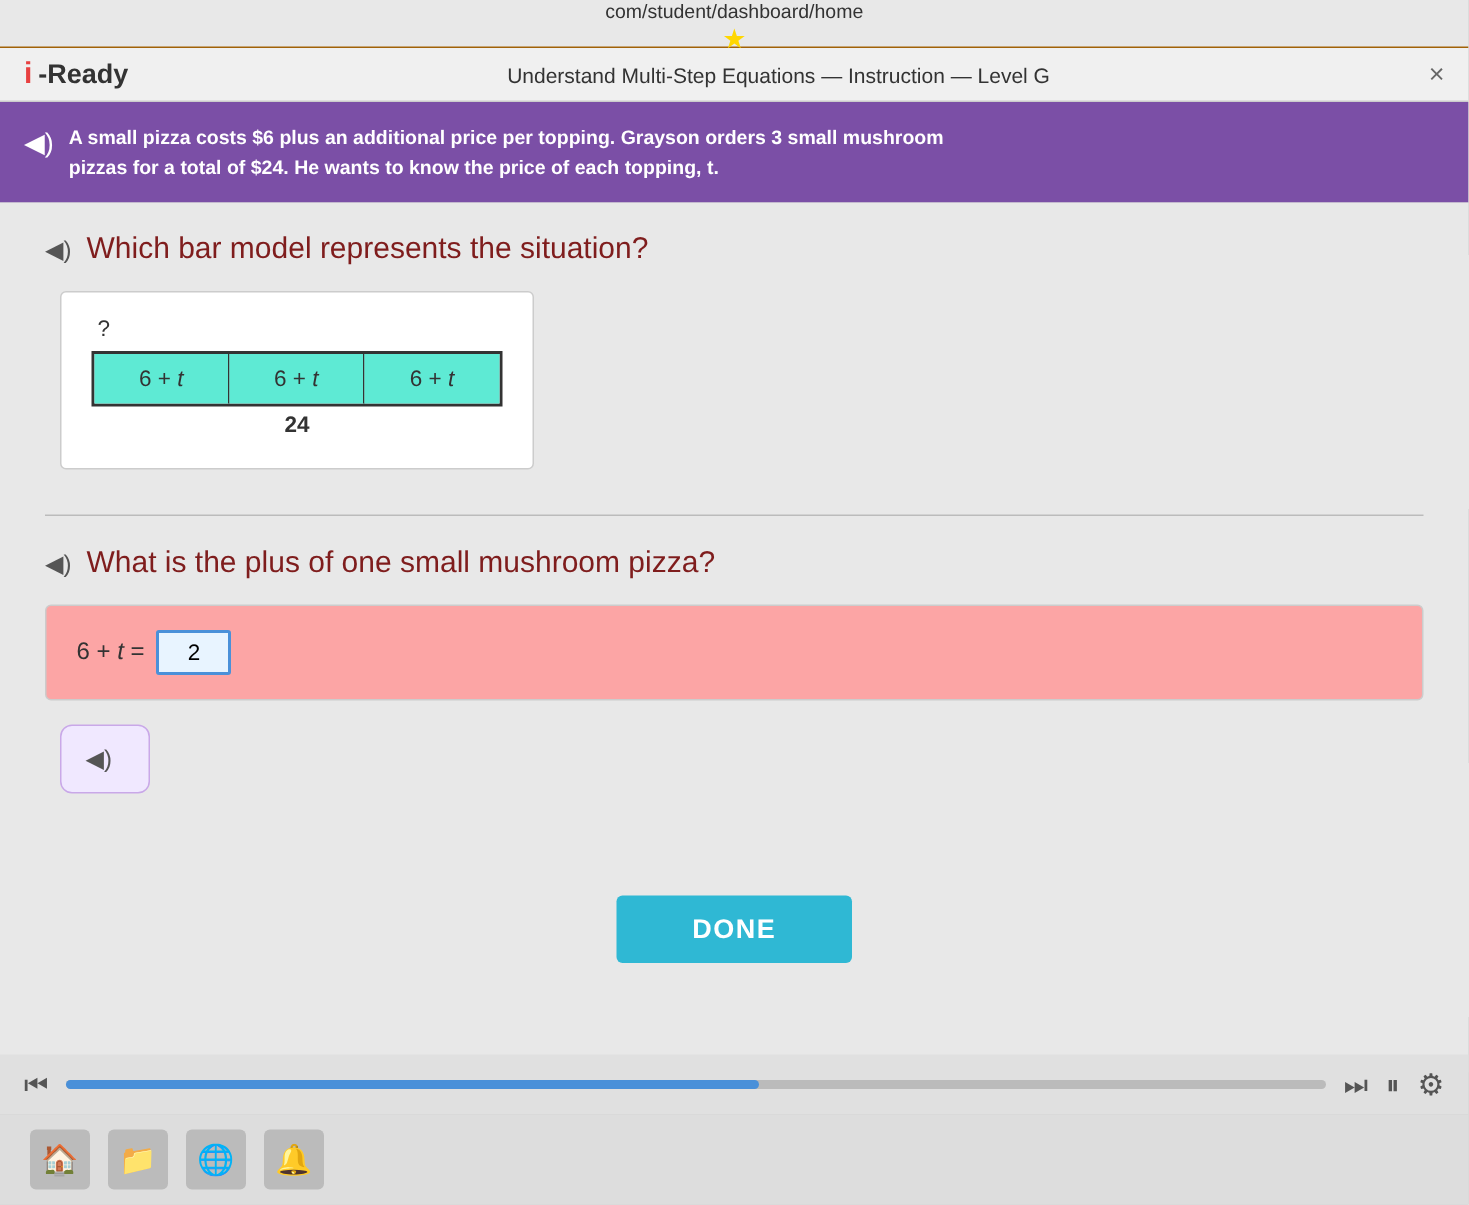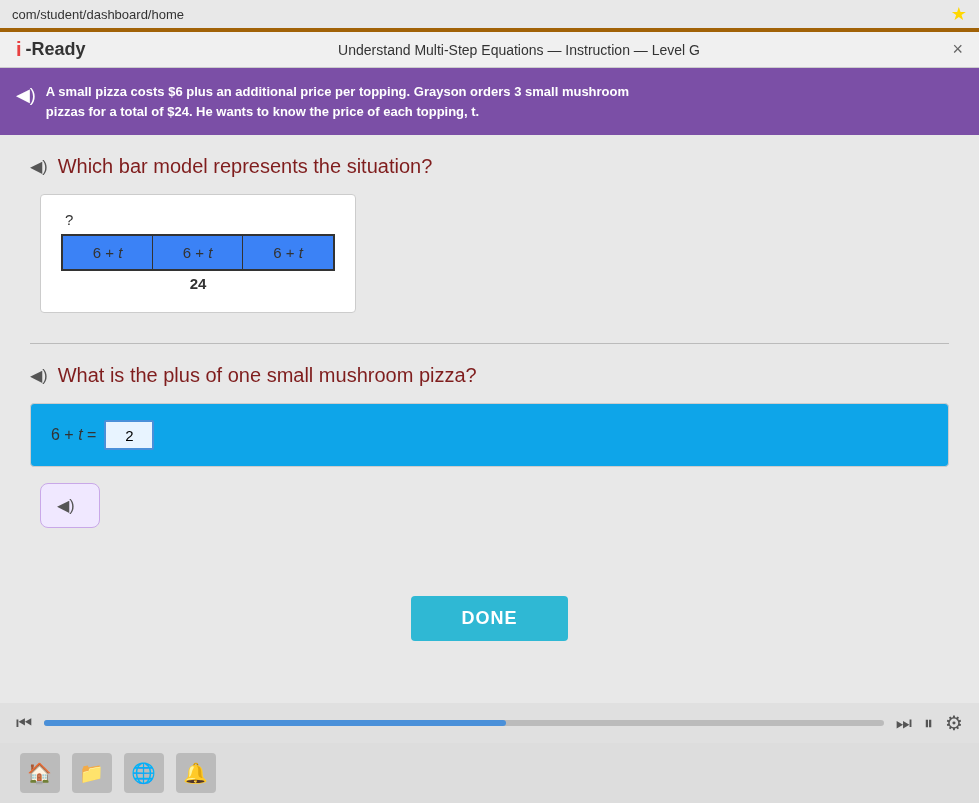--- a/index.html
+++ b/index.html
@@ -12,22 +12,23 @@
       position: relative;
     }
 
     
     .browser-bar {
       background: #e8e8e8;
       height: 32px;
       display: flex;
       align-items: center;
       padding: 0 12px;
-      border-bottom: 4px solid #a16207;
+      border-bottom: 1px solid #a16207;
       justify-content: space-between;
+      flex-direction: column;
     }
     .browser-url {
       font-size: 13px;
       color: #333;
     }
     .browser-star {
       color: #FFD700;
       font-size: 18px;
     }
 
@@ -130,21 +131,21 @@
     .bar-model-boxes {
       display: flex;
       gap: 0;
       border: 2px solid #333;
     }
     .bar-box {
       border-right: 1px solid #333;
       padding: 8px 20px;
       font-size: 15px;
       color: #333;
-      background: #3b82f6;
+      background: #5eead4;
       min-width: 90px;
       text-align: center;
     }
     .bar-box:last-child {
       border-right: none;
     }
     .bar-model-bottom {
       display: flex;
       justify-content: center;
       margin-top: 4px;
@@ -157,21 +158,21 @@
 
     
     .divider {
       border: none;
       border-top: 1px solid #bbb;
       margin: 10px 0 20px 0;
     }
 
     
     .answer-box-container {
-      background: #0ea5e9;
+      background: #fca5a5;
       border: 1px solid #ccc;
       border-radius: 4px;
       padding: 16px 20px;
       margin-bottom: 16px;
       display: flex;
       align-items: center;
       gap: 8px;
     }
     .equation-text {
       font-size: 16px;

